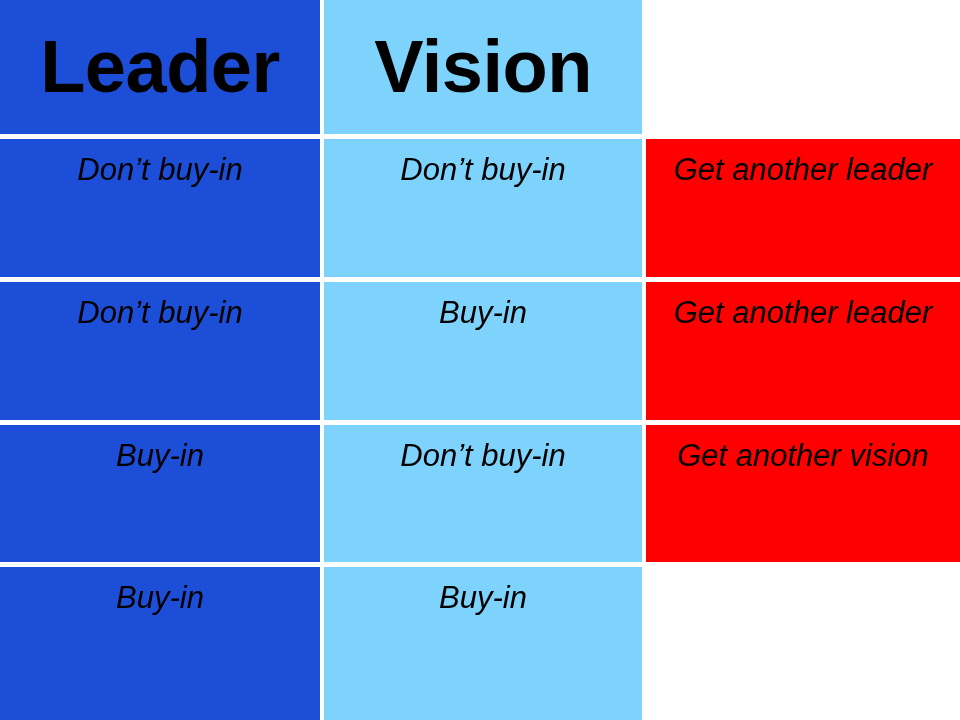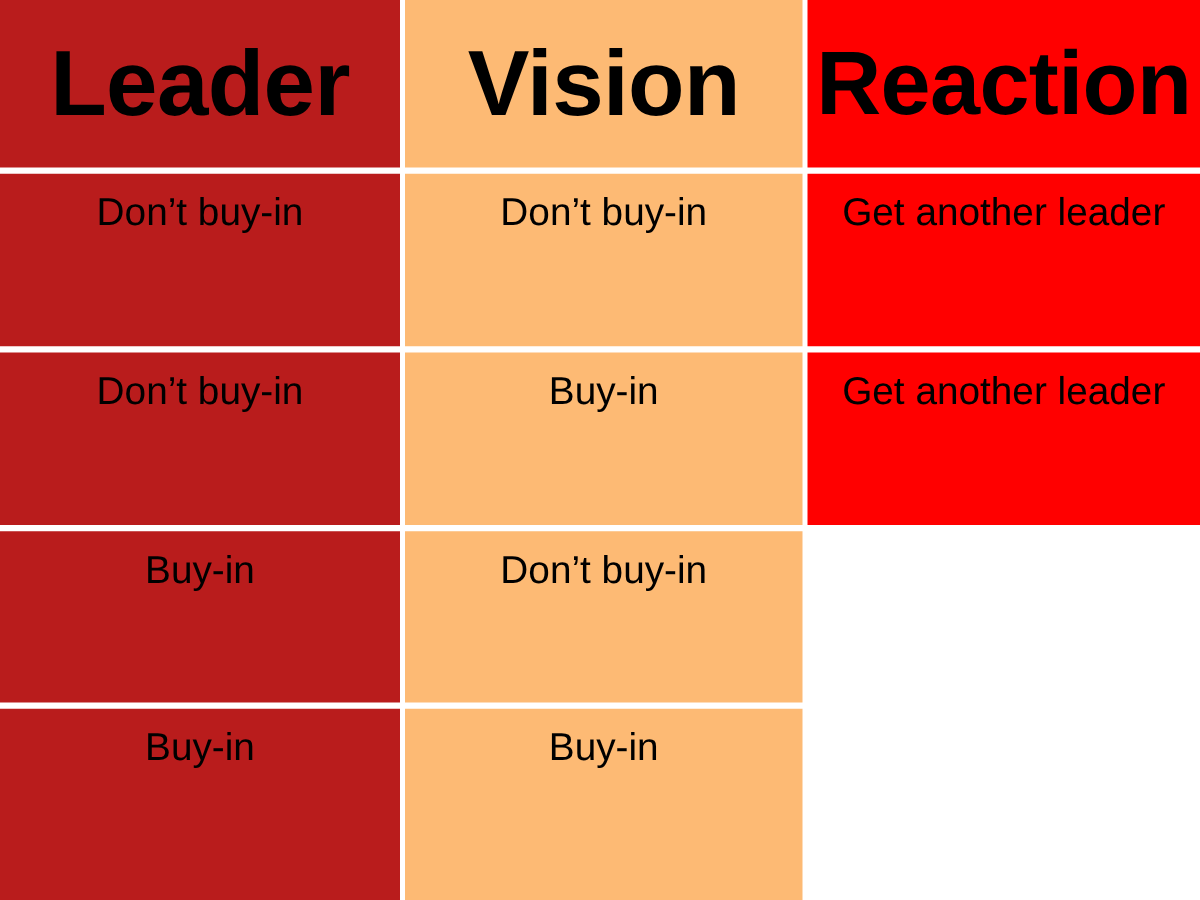--- a/index.html
+++ b/index.html
@@ -47,26 +47,26 @@
 
   .cell {
     box-sizing: border-box;
     position: relative;
     overflow: hidden;
   }
 
   .cell.col-leader {
     width: 320px;
     flex: 0 0 320px;
-    background: #b91c1c;
+    background: #1d4ed8;
   }
   .cell.col-vision {
     width: 318px;
     flex: 0 0 318px;
-    background: #fdba74;
+    background: #7dd3fc;
   }
   .cell.col-reaction {
     width: 318px;
     flex: 1 1 auto;
     background: #ff0000;
   }
 
   .gap-v {
     width: 4px;
     flex: 0 0 4px;
@@ -99,20 +99,21 @@
     justify-content: center;
     padding-top: 13px;
   }
   .cell-text {
     font-family: "Liberation Sans", sans-serif;
     font-weight: normal;
     font-size: 31px;
     line-height: 1.15;
     color: #000000;
     white-space: nowrap;
+    font-style: italic;
   }
   .data-row .cell.col-leader .cell-text,
   .data-row .cell.col-vision .cell-text {
     width: 100%;
     text-align: center;
     padding-left: 0;
   }
   .data-row .cell.col-reaction .cell-text {
     text-align: left;
   }
@@ -124,23 +125,20 @@
 
   <div class="row header-row">
     <div class="cell col-leader">
       <span class="header-text">Leader</span>
     </div>
     <div class="gap-v"></div>
     <div class="cell col-vision">
       <span class="header-text">Vision</span>
     </div>
     <div class="gap-v"></div>
-    <div class="cell col-reaction">
-      <span class="header-text wide">Reaction</span>
-    </div>
   </div>
 
   <div class="gap-h"></div>
 
   <div class="row data-row">
     <div class="cell col-leader">
       <span class="cell-text">Don’t buy-in</span>
     </div>
     <div class="gap-v"></div>
     <div class="cell col-vision">
@@ -172,20 +170,23 @@
 
   <div class="row data-row">
     <div class="cell col-leader">
       <span class="cell-text">Buy-in</span>
     </div>
     <div class="gap-v"></div>
     <div class="cell col-vision">
       <span class="cell-text">Don’t buy-in</span>
     </div>
     <div class="gap-v"></div>
+    <div class="cell col-reaction">
+      <span class="cell-text">Get another vision</span>
+    </div>
   </div>
 
   <div class="gap-h"></div>
 
   <div class="row data-row last">
     <div class="cell col-leader">
       <span class="cell-text">Buy-in</span>
     </div>
     <div class="gap-v"></div>
     <div class="cell col-vision">

